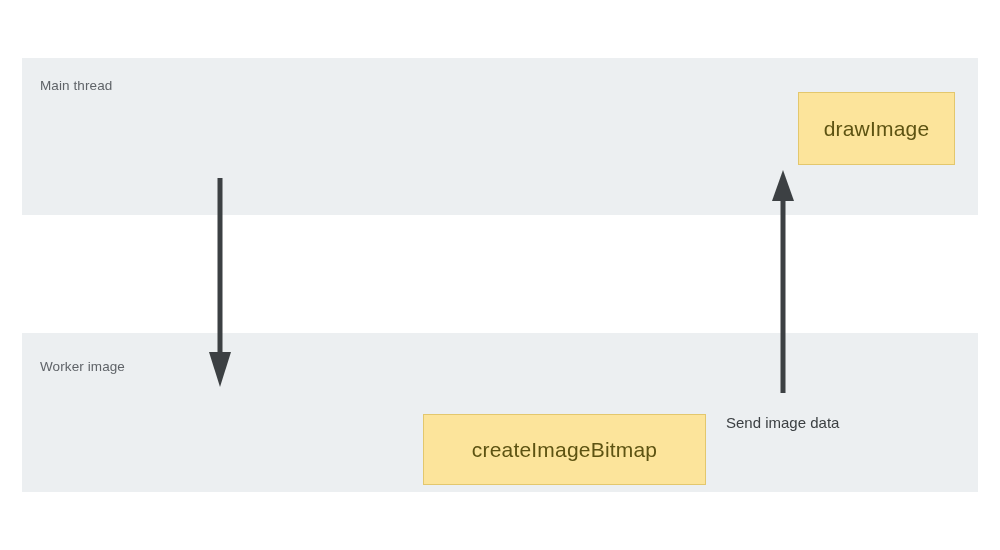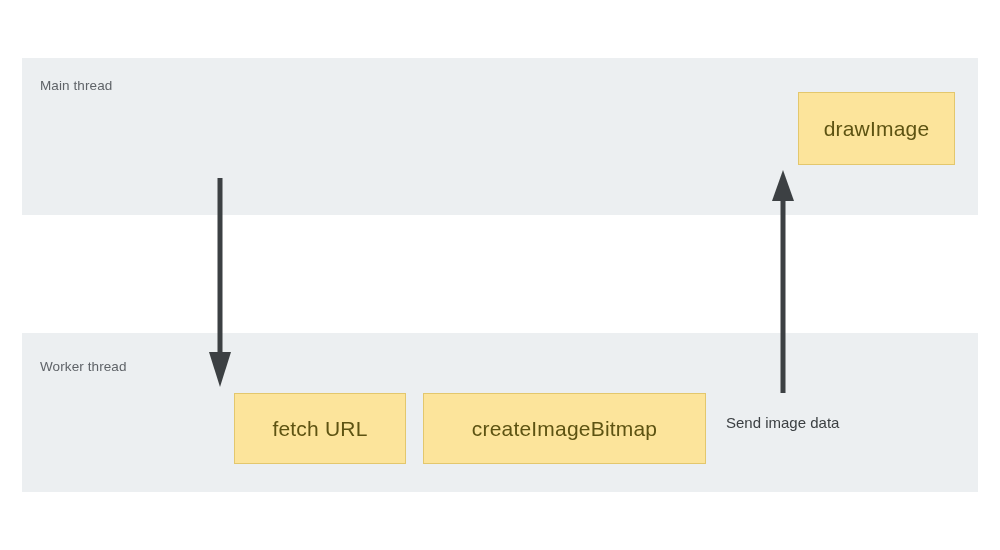--- a/index.html
+++ b/index.html
@@ -72,21 +72,21 @@
     justify-content: center;
   }
   .node-fetchurl {
     left: 234px;
     top: 393px;
     width: 172px;
     height: 71px;
   }
   .node-createimagebitmap {
     left: 423px;
-    top: 393px;
+    top: 414px;
     width: 283px;
     height: 71px;
     align-items: center;
   }
   .edge-label {
     position: absolute;
     color: #3c4043;
     white-space: nowrap;
     line-height: 1;
   }
@@ -112,40 +112,37 @@
 </head>
 <body>
 
 <div id="canvas">
 
   <div class="swimlane lane-main"></div>
   <div class="swimlane lane-worker"></div>
 
   <div class="lane-label lane-label-main">Main thread</div>
 
-  <div class="lane-label lane-label-worker">Worker thread</div>
+  <div class="lane-label lane-label-worker">Worker image</div>
 
   <svg class="arrow-svg" viewBox="0 0 1000 550" xmlns="http://www.w3.org/2000/svg">
     <g fill="#3c4043" stroke="none">
       <rect x="217.5" y="178" width="5" height="177"></rect>
       <polygon points="209,352 231,352 220,387"></polygon>
     </g>
     <g fill="#3c4043" stroke="none">
       <rect x="780.5" y="198" width="5" height="195"></rect>
       <polygon points="772,201 794,201 783,170"></polygon>
     </g>
   </svg>
 
   <div class="node-box node-drawimage">
     <span>drawImage</span>
   </div>
 
-  <div class="node-box node-fetchurl">
-    <span>fetch URL</span>
-  </div>
 
   <div class="node-box node-createimagebitmap">
     <span>createImageBitmap</span>
   </div>
 
 
   <div class="edge-label edge-label-send-image">Send image data</div>
 
 </div>
 

